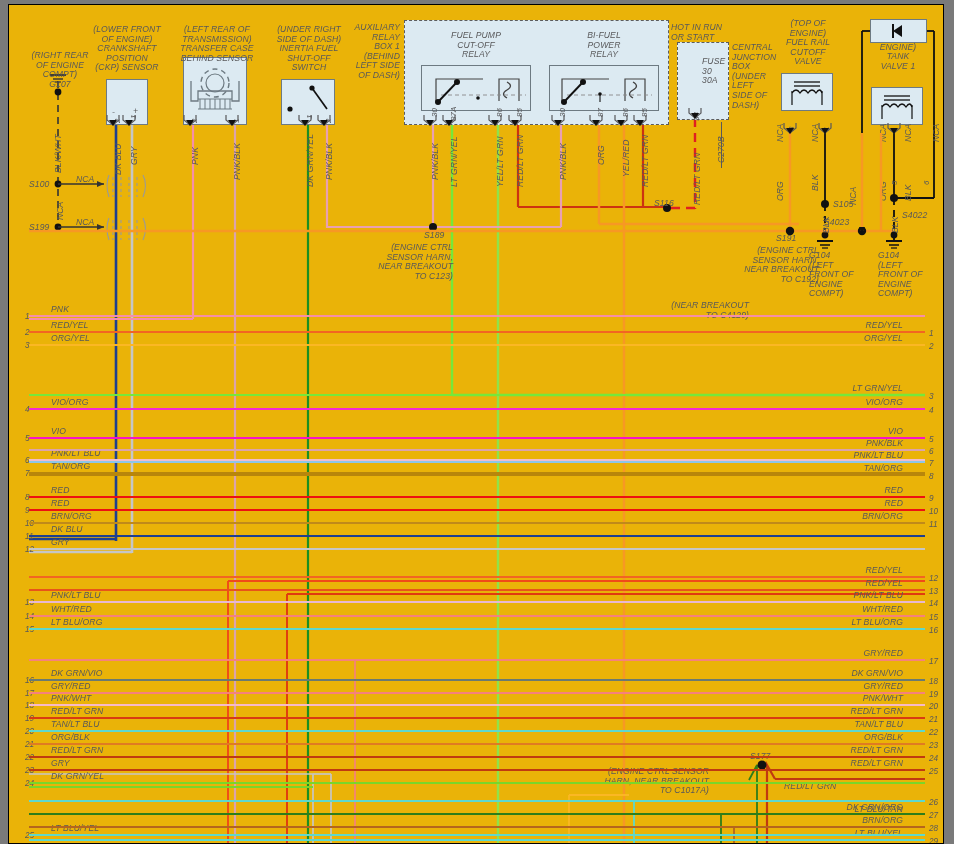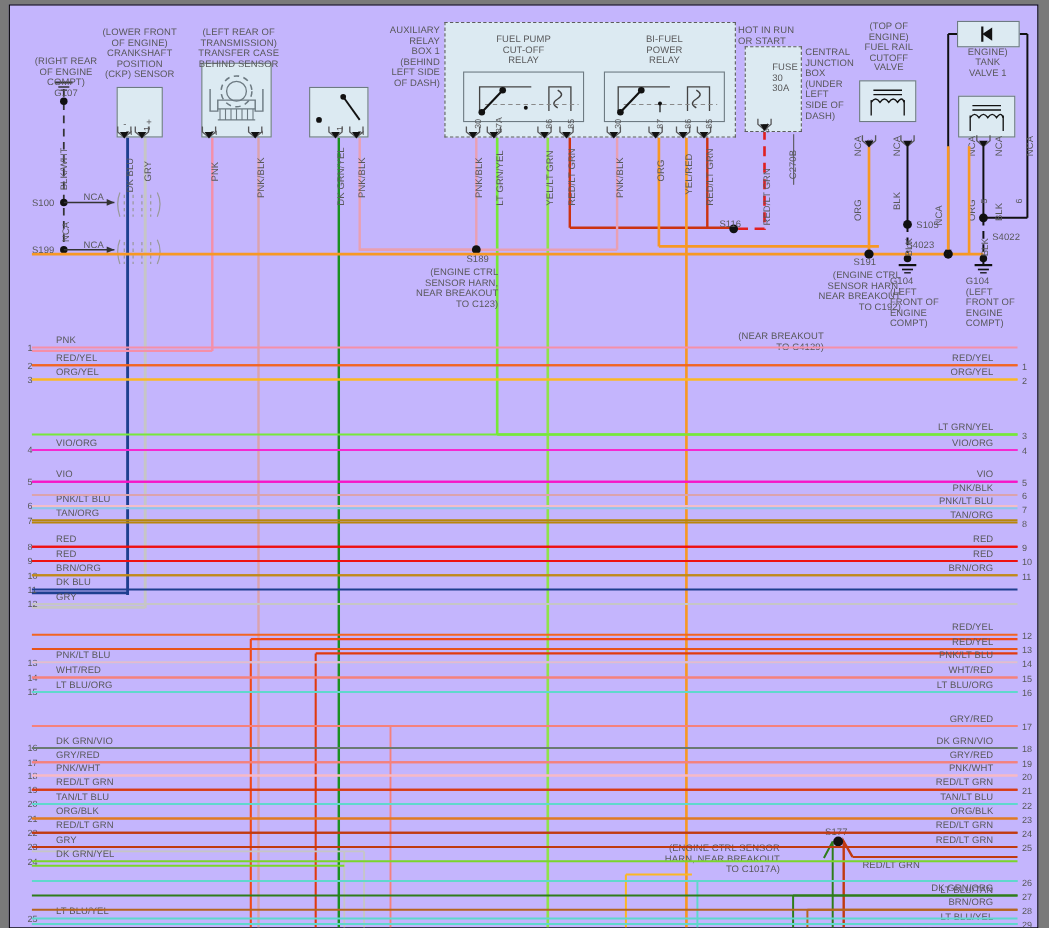--- a/index.html
+++ b/index.html
@@ -3,21 +3,21 @@
 <meta charset="utf-8">
 <style>
   html,body{margin:0;padding:0;background:#7a7a7a;}
   #root{
     position:relative;width:954px;height:844px;overflow:hidden;
     font-family:"Liberation Sans", sans-serif;
     background:#7a7a7a;
   }
   #sheet{
     position:absolute;left:8px;top:4px;width:936px;height:840px;
-    background:#c4b5fd;border:1px solid #000;box-sizing:border-box;overflow:hidden;
+    background:#eab308;border:1px solid #000;box-sizing:border-box;overflow:hidden;font-style:italic;
   }
   .lbl{position:absolute;color:#58585a;font-size:8.6px;line-height:9.6px;white-space:pre;letter-spacing:.1px;}
   .lbl.c{text-align:center;}
   .lbl.r{text-align:right;}
   .vlbl{position:absolute;color:#58585a;font-size:8.6px;white-space:nowrap;
         transform-origin:0 0;transform:rotate(-90deg);letter-spacing:.1px;}
   .pin{position:absolute;color:#58585a;font-size:8.2px;white-space:nowrap;}
   .box{position:absolute;background:#dceaf2;border:1.2px solid #6d7a82;box-sizing:border-box;}
   .dash{position:absolute;border:1.4px dashed #5c5c5c;box-sizing:border-box;background:#dceaf2;}
   .relay{position:absolute;background:#dceaf2;border:1.3px solid #6d7a82;box-sizing:border-box;}
@@ -217,20 +217,25 @@
     <svg style="position:absolute;left:174px;top:52px;" width="64" height="68">
       <circle cx="32" cy="26" r="14" fill="none" stroke="#6d7a82" stroke-width="1.4" stroke-dasharray="5,4"></circle>
       <circle cx="32" cy="26" r="9" fill="none" stroke="#6d7a82" stroke-width="1.2"></circle>
       <path d="M8,24 L8,44 L15,44 L15,34 L49,34 L49,44 L56,44 L56,24" fill="none" stroke="#6d7a82" stroke-width="1.3"></path>
       <path d="M17,42 L17,52 M22,42 L22,52 M27,42 L27,52 M32,42 L32,52 M37,42 L37,52 M42,42 L42,52 M47,42 L47,52" stroke="#6d7a82" stroke-width="1"></path>
       <line x1="15" y1="42" x2="49" y2="42" stroke="#6d7a82" stroke-width="1.2"></line>
       <line x1="15" y1="52" x2="49" y2="52" stroke="#6d7a82" stroke-width="1.2"></line>
     </svg>
 
     <div class="box" style="left:272px;top:74px;width:54px;height:46px;"></div>
+    <div class="lbl c" style="left:256px;top:20px;width:88px;">(UNDER RIGHT
+SIDE OF DASH)
+INERTIA FUEL
+SHUT-OFF
+SWITCH</div>
     <svg style="position:absolute;left:272px;top:74px;" width="54" height="46">
       <circle cx="9" cy="30" r="2.6" fill="#111"></circle>
       <circle cx="31" cy="9" r="2.6" fill="#111"></circle>
       <line x1="31" y1="9" x2="46" y2="30" stroke="#111" stroke-width="1.7"></line>
     </svg>
 
     <div class="dash" style="left:395px;top:15px;width:265px;height:105px;"></div>
     <div class="lbl r" style="left:335px;top:18px;width:56px;">AUXILIARY
 RELAY
 BOX 1

